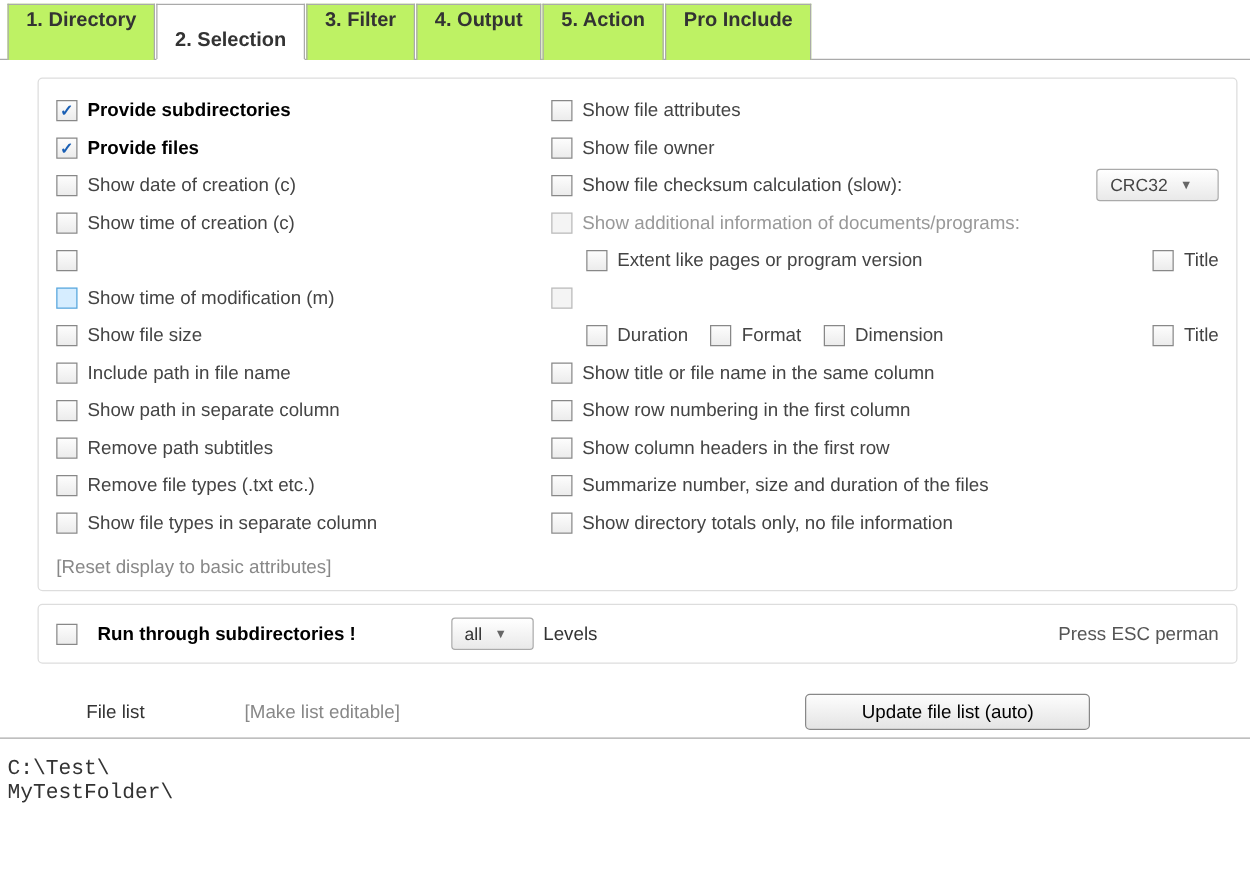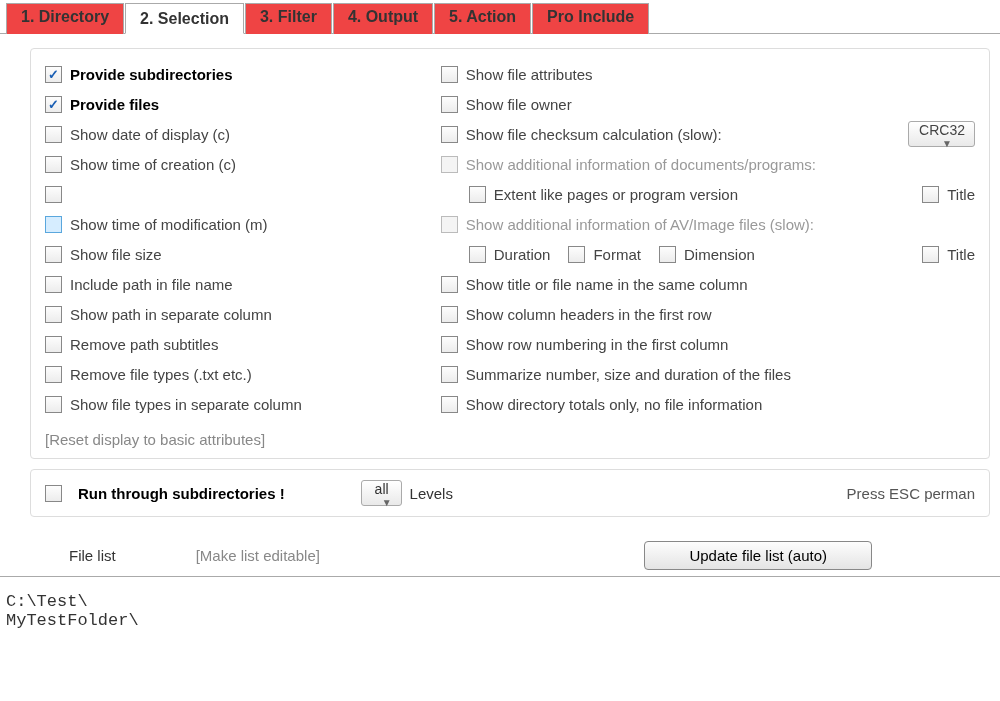--- a/index.html
+++ b/index.html
@@ -15,33 +15,33 @@
   .tabs {
     display: flex;
     border-bottom: 1px solid #aaa;
     padding-left: 6px;
     padding-top: 2px;
   }
   .tab {
     padding: 4px 14px;
     border: 1px solid #aaa;
     border-bottom: none;
-    background: #ef4444;
+    background: #bef264;
     margin-right: 1px;
     font-size: 16px;
     font-weight: bold;
     color: #333;
     position: relative;
     top: 1px;
     cursor: pointer;
   }
   .tab.active {
     background: #fff;
     top: 1px;
-    padding-top: 6px;
+    padding-top: 20px;
     padding-bottom: 5px;
     border-bottom: 1px solid #fff;
   }
   .panel-area {
     padding: 8px 4px 8px 4px;
   }
   .group {
     border: 1px solid #ddd;
     border-radius: 4px;
     padding: 10px 14px;
@@ -94,25 +94,24 @@
     color: #888;
     margin-top: 12px;
     cursor: pointer;
   }
   .select {
     display: inline-flex;
     align-items: center;
     border: 1px solid #aaa;
     background: linear-gradient(#fff,#e9e9e9);
     height: 26px;
-    padding: 0 9px 0 10px;
+    padding: 0 20px 0 10px;
     border-radius: 3px;
     font-size: 14px;
     cursor: pointer;
-    flex-direction: column;
   }
   .select .arrow {
     margin-left: 10px;
     font-size: 10px;
     color: #666;
   }
   .levels-row {
     display: flex;
     align-items: center;
     justify-content: space-between;
@@ -184,21 +183,21 @@
             <span>Provide subdirectories</span>
           </div>
         <div class="row bold">
             <span class="chk">
               <span class="tick">✓</span>
             </span>
             <span>Provide files</span>
           </div>
         <div class="row">
             <span class="chk"></span>
-            <span>Show date of display (c)</span>
+            <span>Show date of creation (c)</span>
           </div>
         <div class="row">
             <span class="chk"></span>
             <span>Show time of creation (c)</span>
           </div>
         <div class="row">
             <span class="chk"></span>
           </div>
         <div class="row">
             <span class="chk hovered"></span>
@@ -253,21 +252,20 @@
         <div class="row indent">
           <span class="chk"></span>
             <span>Extent like pages or program version</span>
           <span style="margin-left:auto;display:flex;align-items:center">
               <span class="chk"></span>
               <span>Title</span>
             </span>
         </div>
         <div class="row disabled">
             <span class="chk disabled"></span>
-            <span>Show additional information of AV/Image files (slow):</span>
           </div>
         <div class="row indent" style="gap:18px">
           <span style="display:flex;align-items:center">
               <span class="chk"></span>
               <span>Duration</span>
             </span>
           <span style="display:flex;align-items:center">
               <span class="chk"></span>
               <span>Format</span>
             </span>
@@ -279,25 +277,25 @@
               <span class="chk"></span>
               <span>Title</span>
             </span>
         </div>
         <div class="row">
             <span class="chk"></span>
             <span>Show title or file name in the same column</span>
           </div>
         <div class="row">
             <span class="chk"></span>
+            <span>Show row numbering in the first column</span>
+          </div>
+        <div class="row">
+            <span class="chk"></span>
             <span>Show column headers in the first row</span>
-          </div>
-        <div class="row">
-            <span class="chk"></span>
-            <span>Show row numbering in the first column</span>
           </div>
         <div class="row">
             <span class="chk"></span>
             <span>Summarize number, size and duration of the files</span>
           </div>
         <div class="row">
             <span class="chk"></span>
             <span>Show directory totals only, no file information</span>
           </div>
       </div>

